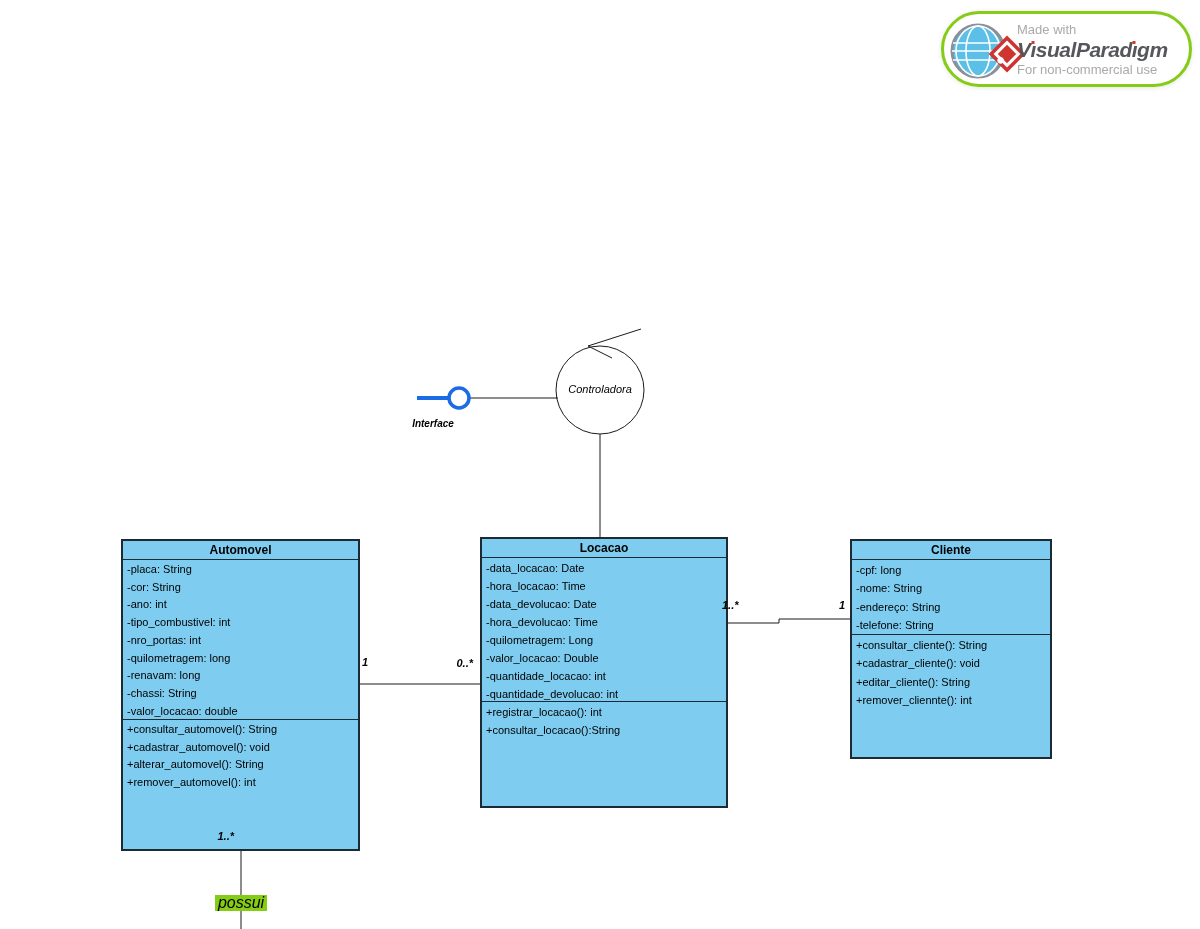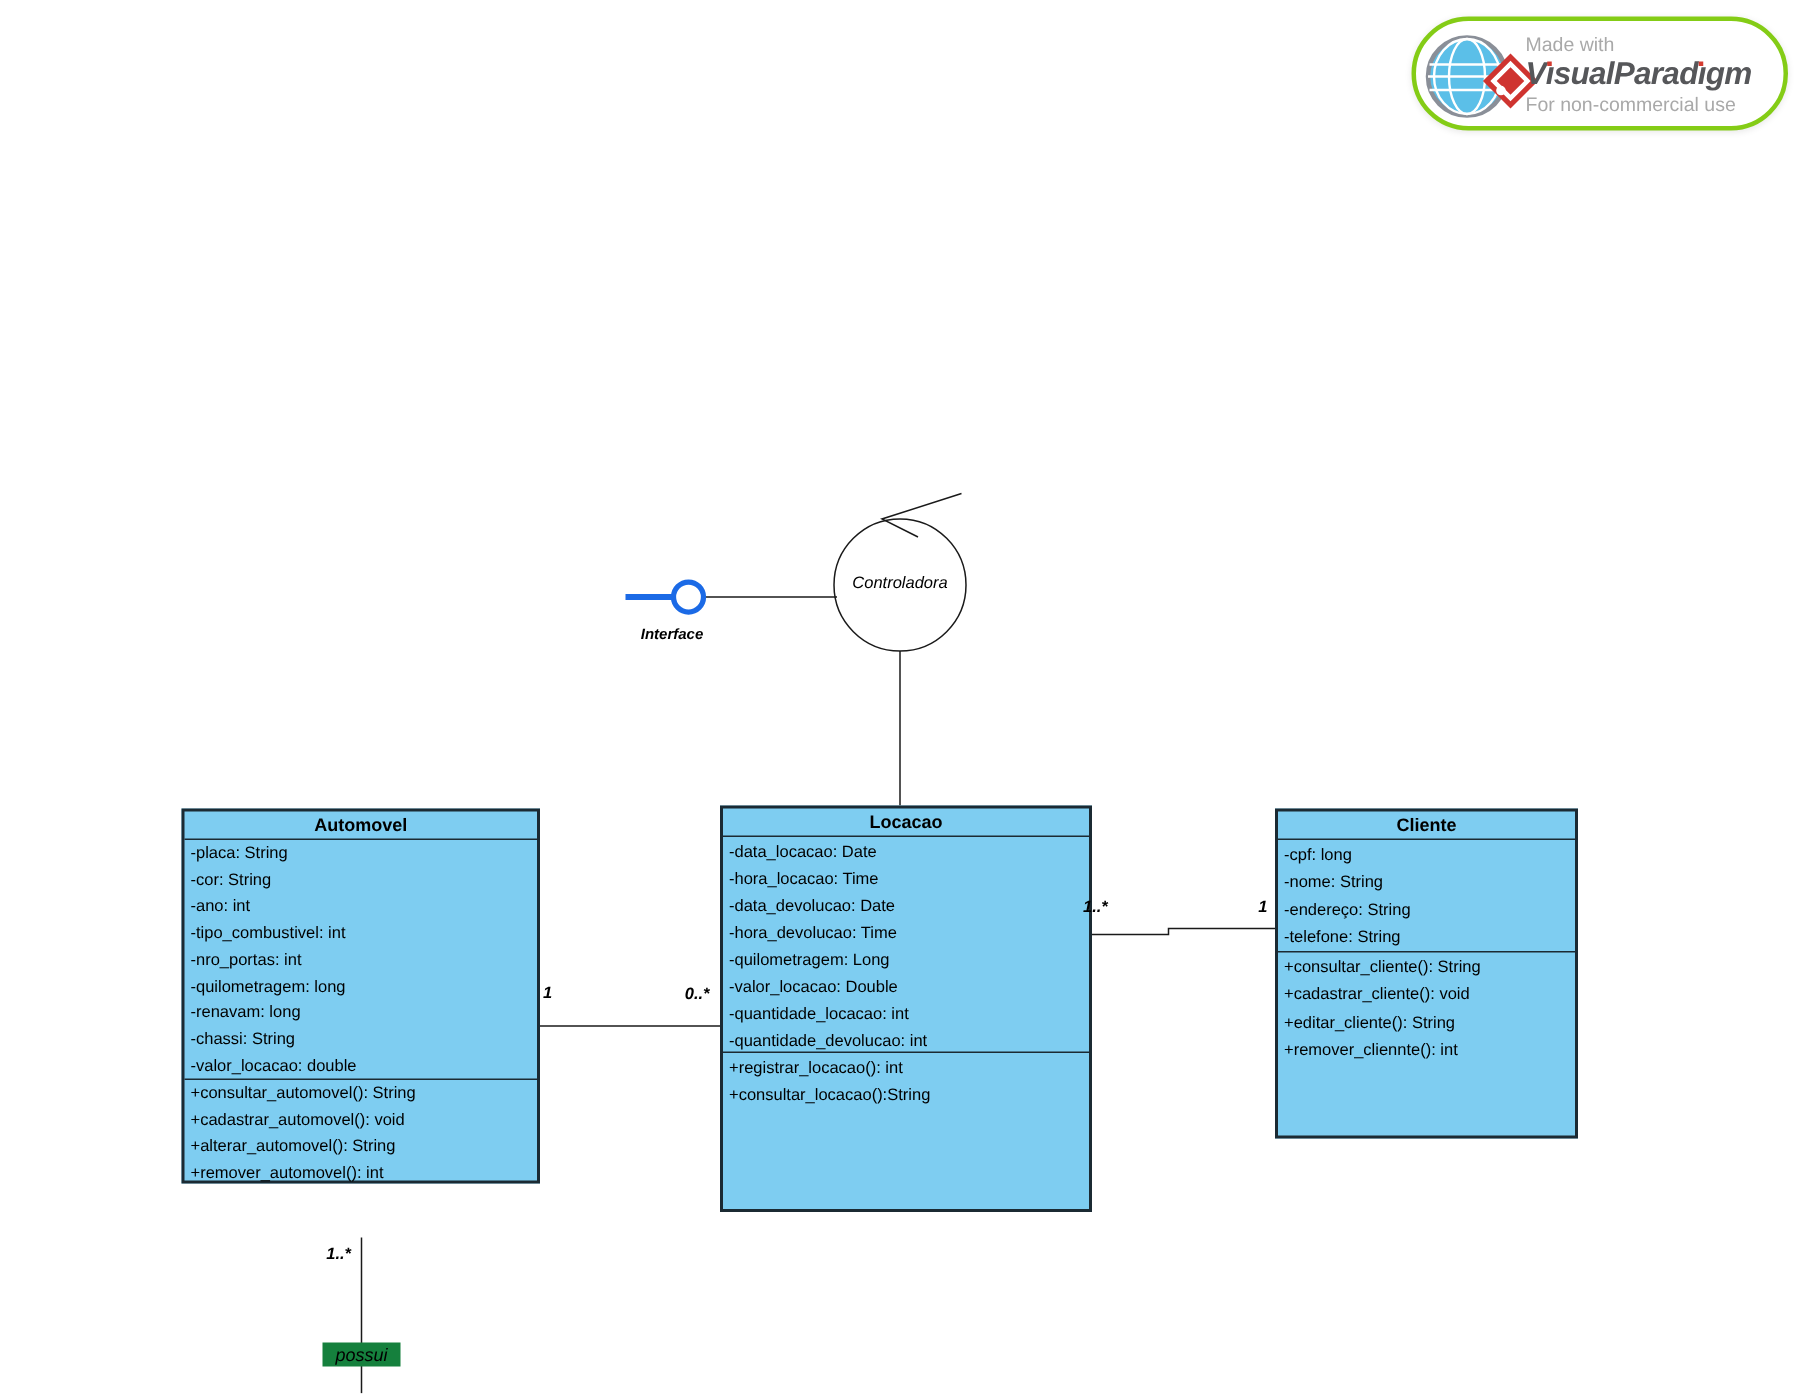--- a/index.html
+++ b/index.html
@@ -38,21 +38,21 @@
   .uml-section{overflow:hidden;padding:1px 3px 0 4px;}
   .uml-attrs{border-bottom:1px solid var(--class-border);}
   .member-row{white-space:nowrap;line-height:17.7px;}
   .lh18 .member-row{line-height:18px;}
   .lh187 .member-row{line-height:18.4px;}
 
   
   .lbl{position:absolute;z-index:3;color:#000;font-style:italic;}
   .mult{font-size:11px;font-weight:bold;}
   .name-lbl{font-size:11px;text-align:center;}
-  .possui-lbl{font-size:12px;text-align:center;background:#15803d;line-height:16px;}
+  .possui-lbl{font-size:16px;text-align:center;background:#84cc16;line-height:16px;}
   .interface-lbl{font-size:10px;font-weight:bold;text-align:center;}
 
   
   .vp-badge{
     position:absolute;left:941px;top:11px;width:251px;height:76px;z-index:5;
     background:#ffffff;border:3px solid #84cc16;border-radius:38px;
     box-shadow:0 1px 5px rgba(0,0,0,0.10);
   }
   .vp-art{position:absolute;left:0;top:0;}
   .vp-text{position:absolute;left:73px;top:9px;width:172px;line-height:1;}
@@ -81,21 +81,21 @@
     <line class="wire" x1="241" y1="825" x2="241" y2="929"></line>
 
     <circle class="node-circle" cx="600" cy="390" r="44"></circle>
     <polyline class="wire" points="641,329 588,346 612,358"></polyline>
 
     <line class="wire" x1="469" y1="398" x2="558" y2="398"></line>
     <line class="lolli-line" x1="417" y1="398" x2="448" y2="398"></line>
     <circle class="lolli-circle" cx="459" cy="398" r="10"></circle>
   </svg>
 
-  <div class="uml-class" style="left:121px;top:539px;width:239px;height:250px">
+  <div class="uml-class" style="left:121px;top:539px;width:239px;height:312px">
     <div class="uml-title">Automovel</div>
     <div class="uml-section uml-attrs" style="height:160px">
         <div class="member-row">-placa: String</div>
         <div class="member-row">-cor: String</div>
         <div class="member-row">-ano: int</div>
         <div class="member-row">-tipo_combustivel: int</div>
         <div class="member-row">-nro_portas: int</div>
         <div class="member-row">-quilometragem: long</div>
         <div class="member-row">-renavam: long</div>
         <div class="member-row">-chassi: String</div>
@@ -138,21 +138,21 @@
     <div class="uml-section" style="height:73px">
         <div class="member-row">+consultar_cliente(): String</div>
         <div class="member-row">+cadastrar_cliente(): void</div>
         <div class="member-row">+editar_cliente(): String</div>
         <div class="member-row">+remover_cliennte(): int</div>
       </div>
   </div>
 
   <div class="lbl name-lbl" style="left:556px;top:383px;width:88px">Controladora</div>
 
-  <div class="lbl interface-lbl" style="left:420px;top:418px;width:56px">Interface</div>
+  <div class="lbl interface-lbl" style="left:405px;top:418px;width:56px">Interface</div>
 
   <div class="lbl mult" style="left:362px;top:656px;width:14px">1</div>
   <div class="lbl mult" style="left:448px;top:657px;width:25px;text-align:right">0..*</div>
   <div class="lbl mult" style="left:722px;top:599px;width:26px">1..*</div>
   <div class="lbl mult" style="left:832px;top:599px;width:13px;text-align:right">1</div>
   <div class="lbl mult" style="left:210px;top:830px;width:24px;text-align:right">1..*</div>
 
   <div class="lbl possui-lbl" style="left:215px;top:895px;width:52px">possui</div>
 
   <div class="vp-badge">

